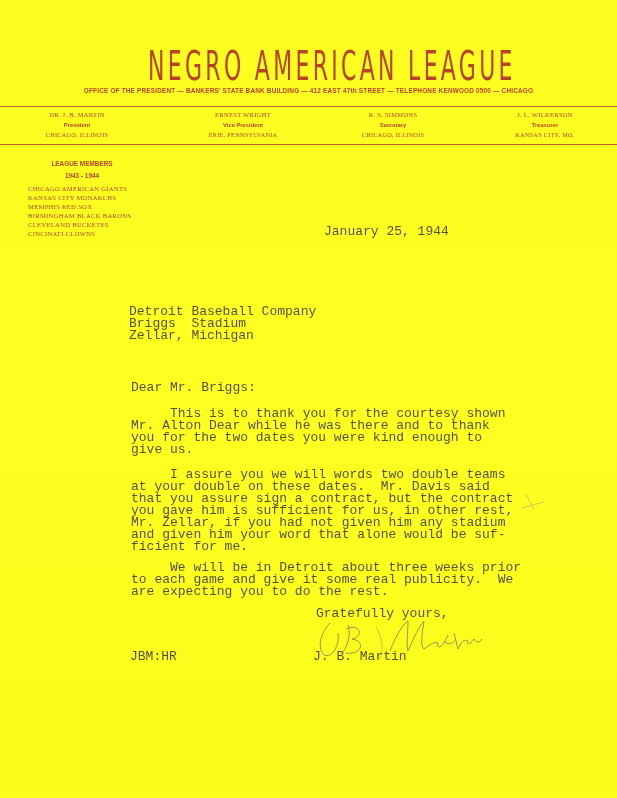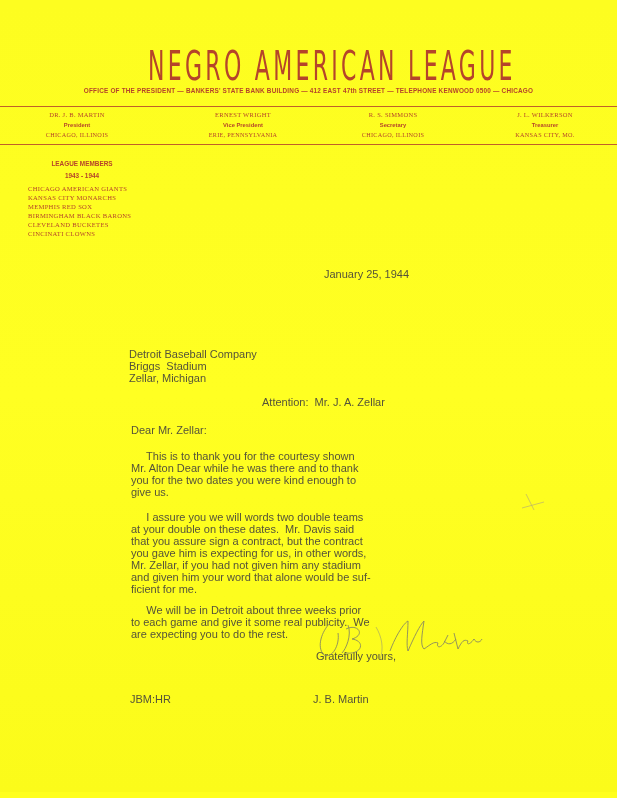--- a/index.html
+++ b/index.html
@@ -32,21 +32,21 @@
     font-family: "Liberation Serif", serif; color: #b5442a;
   }
   .officer .name { font-size: 6.5px; line-height: 10px; letter-spacing: 0.3px; }
   .officer .role { font-family: "Liberation Sans", sans-serif; font-weight: bold; font-size: 5.8px; line-height: 10px; }
   .officer .city { font-size: 6.2px; line-height: 10px; letter-spacing: 0.3px; }
   .members { position: absolute; left: 28px; top: 160px; color: #b5442a; font-family: "Liberation Sans", sans-serif; }
   .members .head { font-weight: bold; font-size: 6.4px; width: 120px; text-align: center; margin-left: -6px; }
   .members .years { font-weight: bold; font-size: 6.4px; width: 120px; text-align: center; margin-left: -6px; margin-top: 5px; }
   .members ul { list-style: none; margin: 5px 0 0 0; padding: 0; }
   .members li { font-family: "Liberation Serif", serif; font-size: 6.6px; line-height: 9px; letter-spacing: 0.3px; }
-  .typed { position: absolute; font-family: Liberation Sans, sans-serif; font-size: 11px; line-height: 12px; color: #55533a; white-space: pre; margin-top: 42px; }
+  .typed { position: absolute; font-family: Liberation Mono, monospace; font-size: 13px; line-height: 12px; color: #55533a; white-space: pre; }
   .sig {
     position: absolute; left: 312px; top: 615px; width: 180px; height: 46px;
   }
   .mark { position: absolute; left: 518px; top: 490px; width: 30px; height: 30px; }
 </style>
 </head>
 <body>
 
 <div class="page">
 
@@ -90,36 +90,35 @@
       <li>CINCINATI CLOWNS</li>
     </ul>
   </div>
 
   <div class="typed" style="left:324px; top:226px;">January 25, 1944</div>
 
   <div class="typed" style="left:129px; top:306px;">Detroit Baseball Company</div>
   <div class="typed" style="left:129px; top:318px;">Briggs  Stadium</div>
   <div class="typed" style="left:129px; top:330px;">Zellar, Michigan</div>
 
-  <div class="typed" style="left:262px; top:354px;">Attention:  Mr. J. A. Zellar</div>
 
-  <div class="typed" style="left:131px; top:382px;">Dear Mr. Zellar:</div>
+  <div class="typed" style="left:131px; top:382px;">Dear Mr. Briggs:</div>
 
   <div>
     <div class="typed" style="left:131px; top:408px;">     This is to thank you for the courtesy shown</div>
     <div class="typed" style="left:131px; top:420px;">Mr. Alton Dear while he was there and to thank</div>
     <div class="typed" style="left:131px; top:432px;">you for the two dates you were kind enough to</div>
     <div class="typed" style="left:131px; top:444px;">give us.</div>
   </div>
 
   <div>
     <div class="typed" style="left:131px; top:469px;">     I assure you we will words two double teams</div>
     <div class="typed" style="left:131px; top:481px;">at your double on these dates.  Mr. Davis said</div>
     <div class="typed" style="left:131px; top:493px;">that you assure sign a contract, but the contract</div>
-    <div class="typed" style="left:131px; top:505px;">you gave him is expecting for us, in other words,</div>
+    <div class="typed" style="left:131px; top:505px;">you gave him is sufficient for us, in other rest,</div>
     <div class="typed" style="left:131px; top:517px;">Mr. Zellar, if you had not given him any stadium</div>
     <div class="typed" style="left:131px; top:529px;">and given him your word that alone would be suf-</div>
     <div class="typed" style="left:131px; top:541px;">ficient for me.</div>
   </div>
 
   <div>
     <div class="typed" style="left:131px; top:562px;">     We will be in Detroit about three weeks prior</div>
     <div class="typed" style="left:131px; top:574px;">to each game and give it some real publicity.  We</div>
     <div class="typed" style="left:131px; top:586px;">are expecting you to do the rest.</div>
   </div>

